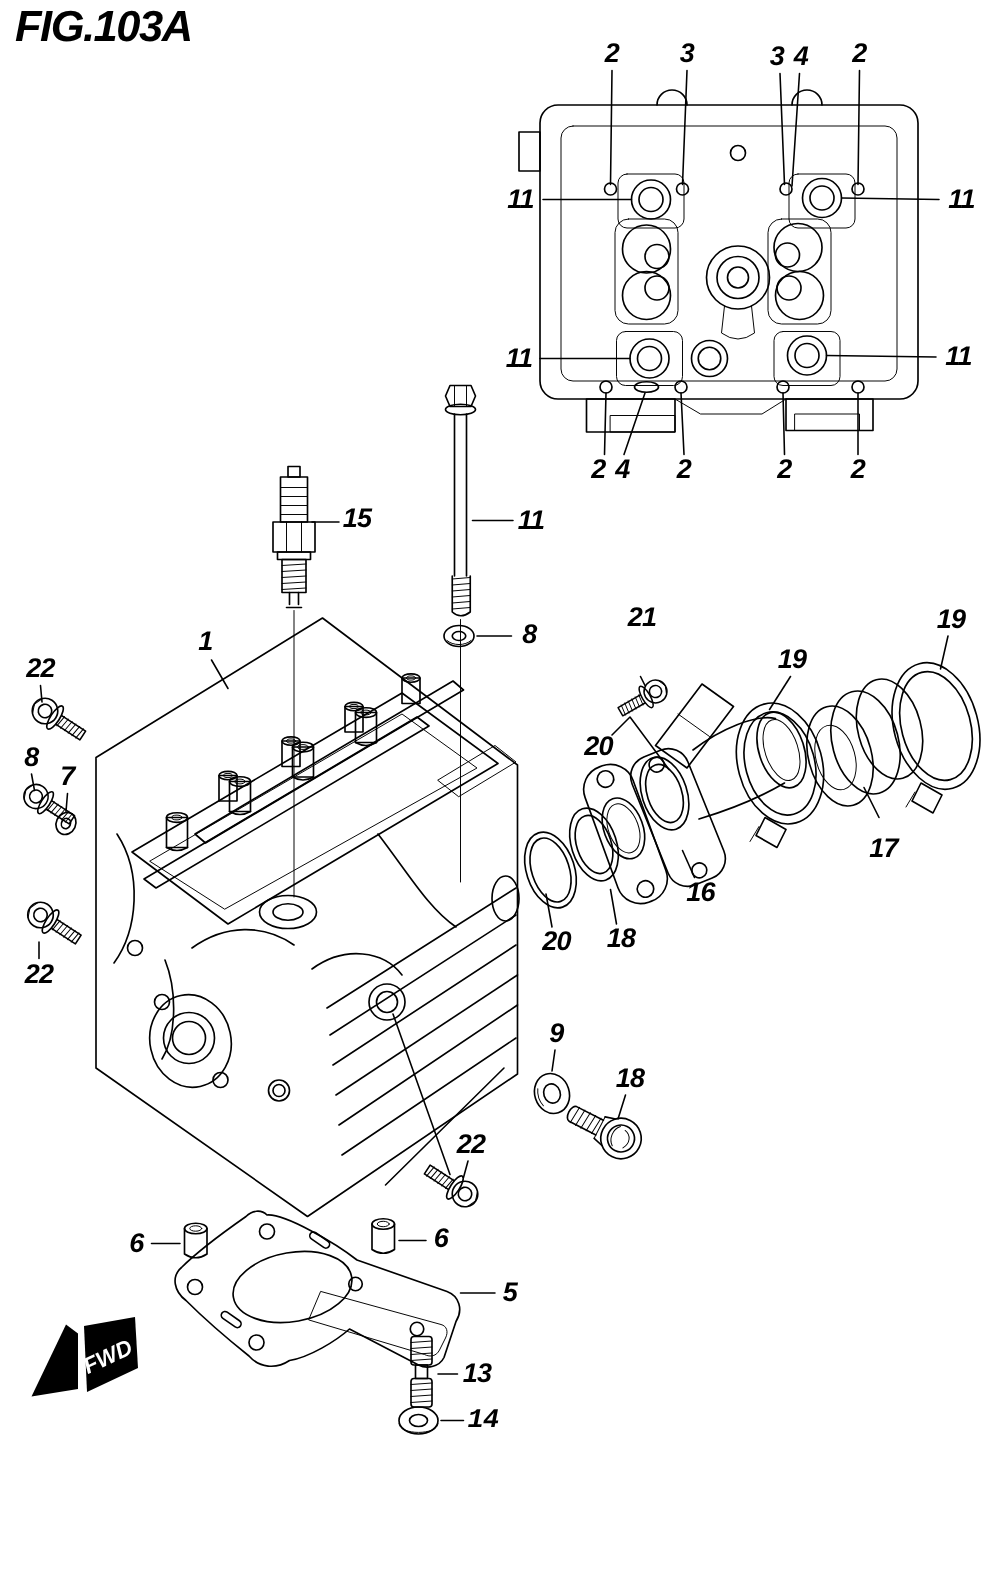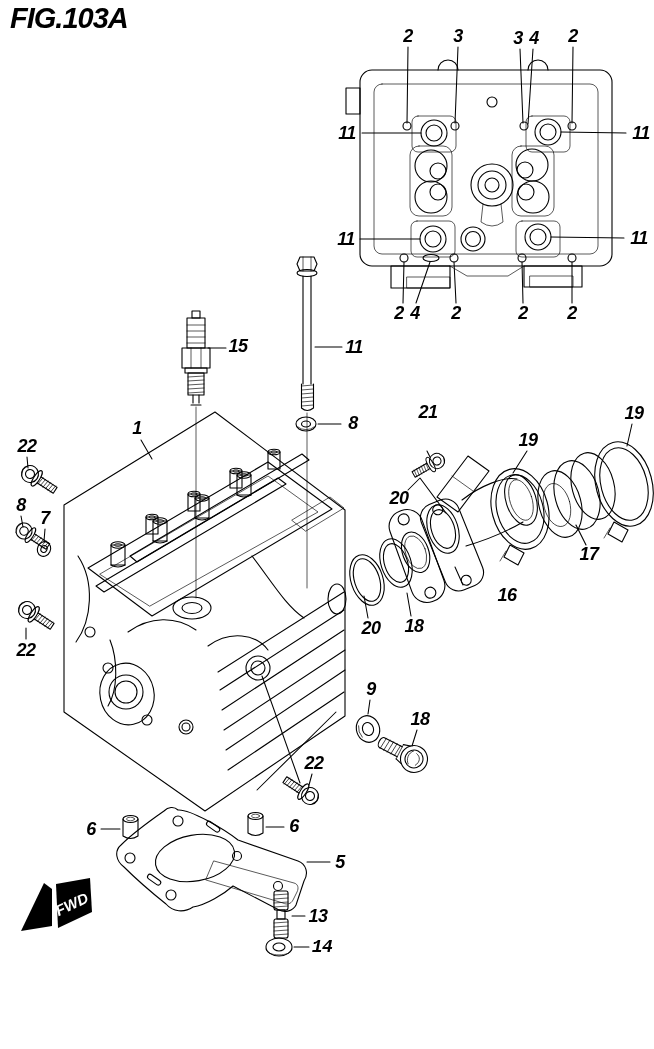--- a/index.html
+++ b/index.html
@@ -390,22 +390,22 @@
       <div class="callout" style="left: 353px; top: 423px;">8</div>
       <div class="callout" style="left: 137px; top: 428px;">1</div>
       <div class="callout" style="left: 27px; top: 446px;">22</div>
       <div class="callout" style="left: 21px; top: 505px;">8</div>
       <div class="callout" style="left: 45px; top: 518px;">7</div>
       <div class="callout" style="left: 26px; top: 650px;">22</div>
       <div class="callout" style="left: 428px; top: 412px;">21</div>
       <div class="callout" style="left: 399px; top: 498px;">20</div>
       <div class="callout" style="left: 528px; top: 440px;">19</div>
       <div class="callout" style="left: 634px; top: 413px;">19</div>
-      <div class="callout" style="left: 589px; top: 554px;">17</div>
-      <div class="callout" style="left: 467px; top: 595px; margin-left: 40px;">16</div>
+      <div class="callout" style="left: 589px; top: 566px;">17</div>
+      <div class="callout" style="left: 467px; top: 595px;">16</div>
       <div class="callout" style="left: 414px; top: 626px;">18</div>
       <div class="callout" style="left: 371px; top: 628px;">20</div>
       <div class="callout" style="left: 371px; top: 689px;">9</div>
       <div class="callout" style="left: 420px; top: 719px;">18</div>
       <div class="callout" style="left: 314px; top: 763px;">22</div>
       <div class="callout" style="left: 91px; top: 829px;">6</div>
       <div class="callout" style="left: 294px; top: 826px;">6</div>
       <div class="callout" style="left: 340px; top: 862px;">5</div>
       <div class="callout" style="left: 318px; top: 916px;">13</div>
       <div class="callout" style="left: 322px; top: 947px; font-family: Liberation Mono, monospace;">14</div>

